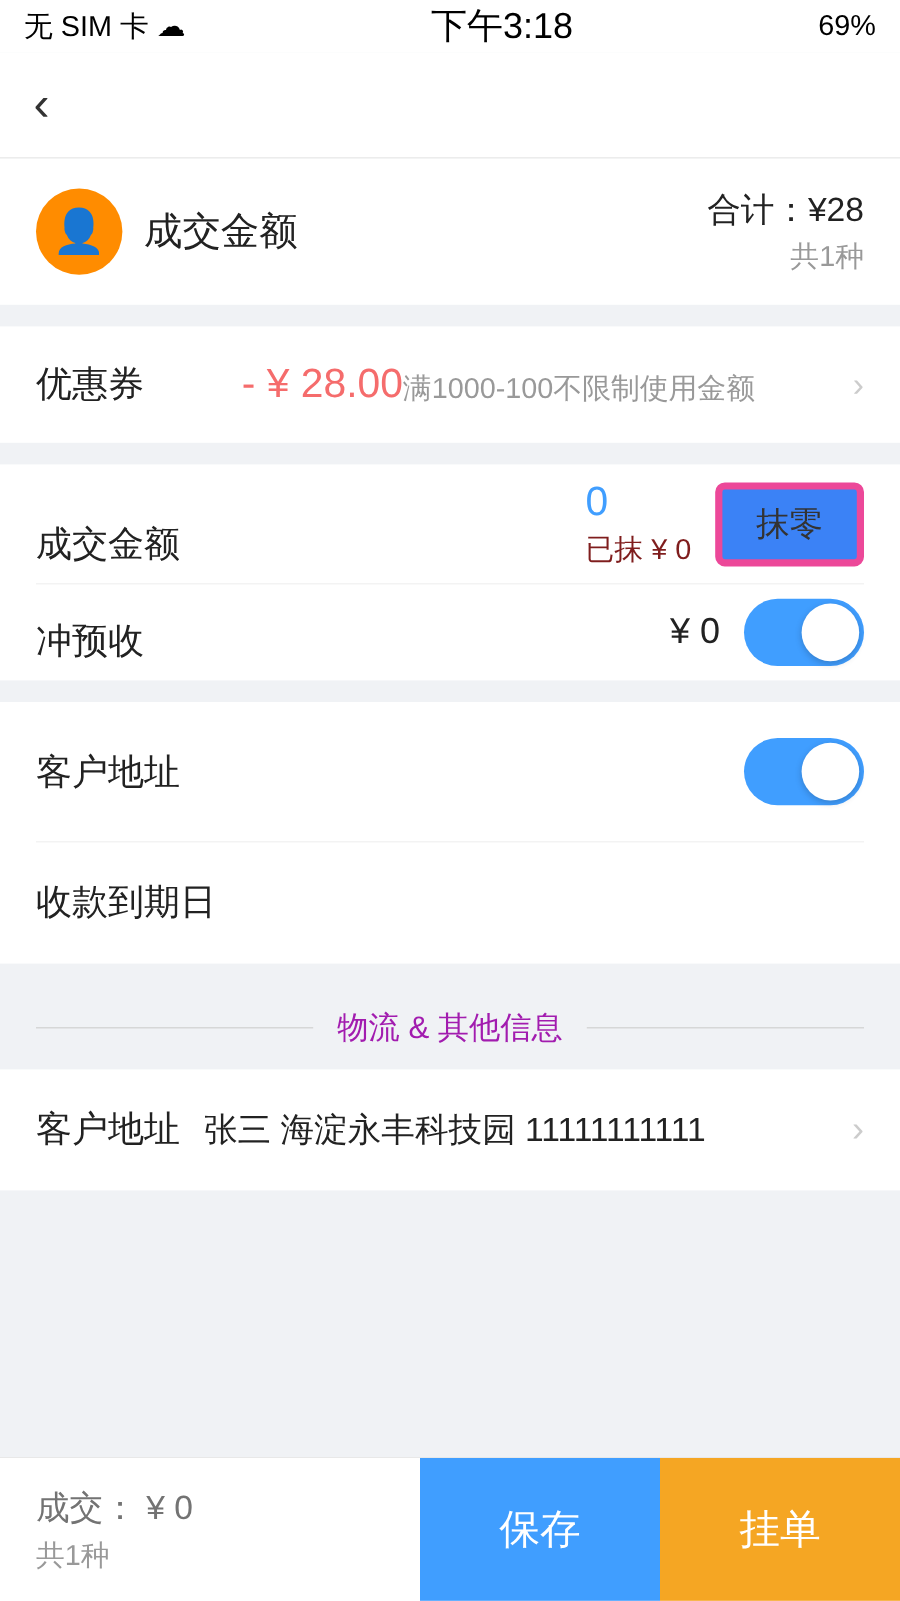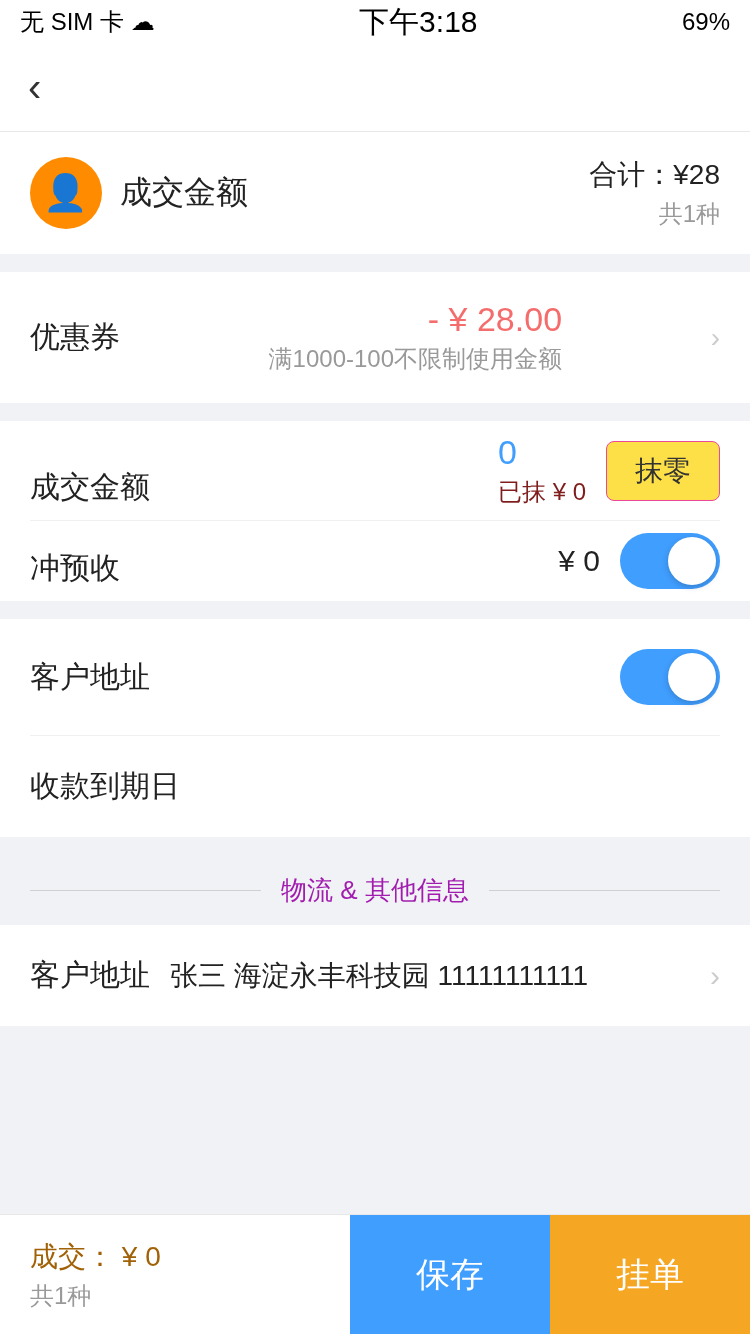--- a/index.html
+++ b/index.html
@@ -112,26 +112,26 @@
       align-items: flex-end;
       justify-content: space-between;
       padding: 12px 0;
       border-bottom: 1px solid #f0f0f0;
     }
     .deal-row:last-child { border-bottom: none; }
     .row-label { font-size: 30px; color: #222; }
     .deal-right { display: flex; align-items: center; gap: 20px; }
     .deal-amount-blue { font-size: 34px; color: #409eff; font-weight: 500; }
     .round-btn {
-      border: 1px solid #ec4899;
+      border: 6px solid #ec4899;
       border-radius: 8px;
       padding: 10px 28px;
       font-size: 28px;
       color: #333;
-      background: #fde047;
+      background: #3b82f6;
       cursor: pointer;
     }
     .deal-sub { font-size: 24px; color: #7f1d1d; text-align: right; margin-top: 4px; }
 
     
     .prepay-right { display: flex; align-items: center; gap: 20px; }
     .prepay-amounts { text-align: right; }
     .prepay-main { font-size: 30px; color: #222; }
     .prepay-sub { font-size: 24px; color: #999; margin-top: 4px; }
 
@@ -235,21 +235,21 @@
       align-items: stretch;
       border-top: 1px solid #e8e8e8;
     }
     .bottom-info {
       flex: 1;
       display: flex;
       flex-direction: column;
       justify-content: center;
       padding: 0 30px;
     }
-    .bottom-deal { font-size: 28px; color: #a16207; }
+    .bottom-deal { font-size: 28px; color: #737373; }
     .bottom-count { font-size: 24px; color: #999; margin-top: 4px; }
     .bottom-btn {
       width: 200px;
       display: flex;
       align-items: center;
       justify-content: center;
       font-size: 34px;
       color: #fff;
       cursor: pointer;
     }
@@ -287,21 +287,21 @@
     </div>
     <div class="customer-right">
       <div class="customer-total">合计：¥28</div>
       <div class="customer-count">共1种</div>
     </div>
   </div>
 
   <div class="coupon-section">
     <div class="coupon-row">
       <div class="coupon-label">优惠券</div>
-      <div style="text-align:right; display:flex; flex-direction:column; align-items:flex-end;">
+      <div style="text-align:right; display:flex; flex-direction:row; align-items:flex-end;">
         <div class="coupon-amount">- ¥ 28.00</div>
         <div class="coupon-desc">满1000-100不限制使用金额</div>
       </div>
       <div class="coupon-chevron">›</div>
     </div>
   </div>
 
   <div class="deal-section">
     <div class="deal-row">
       <div class="row-label">成交金额</div>

